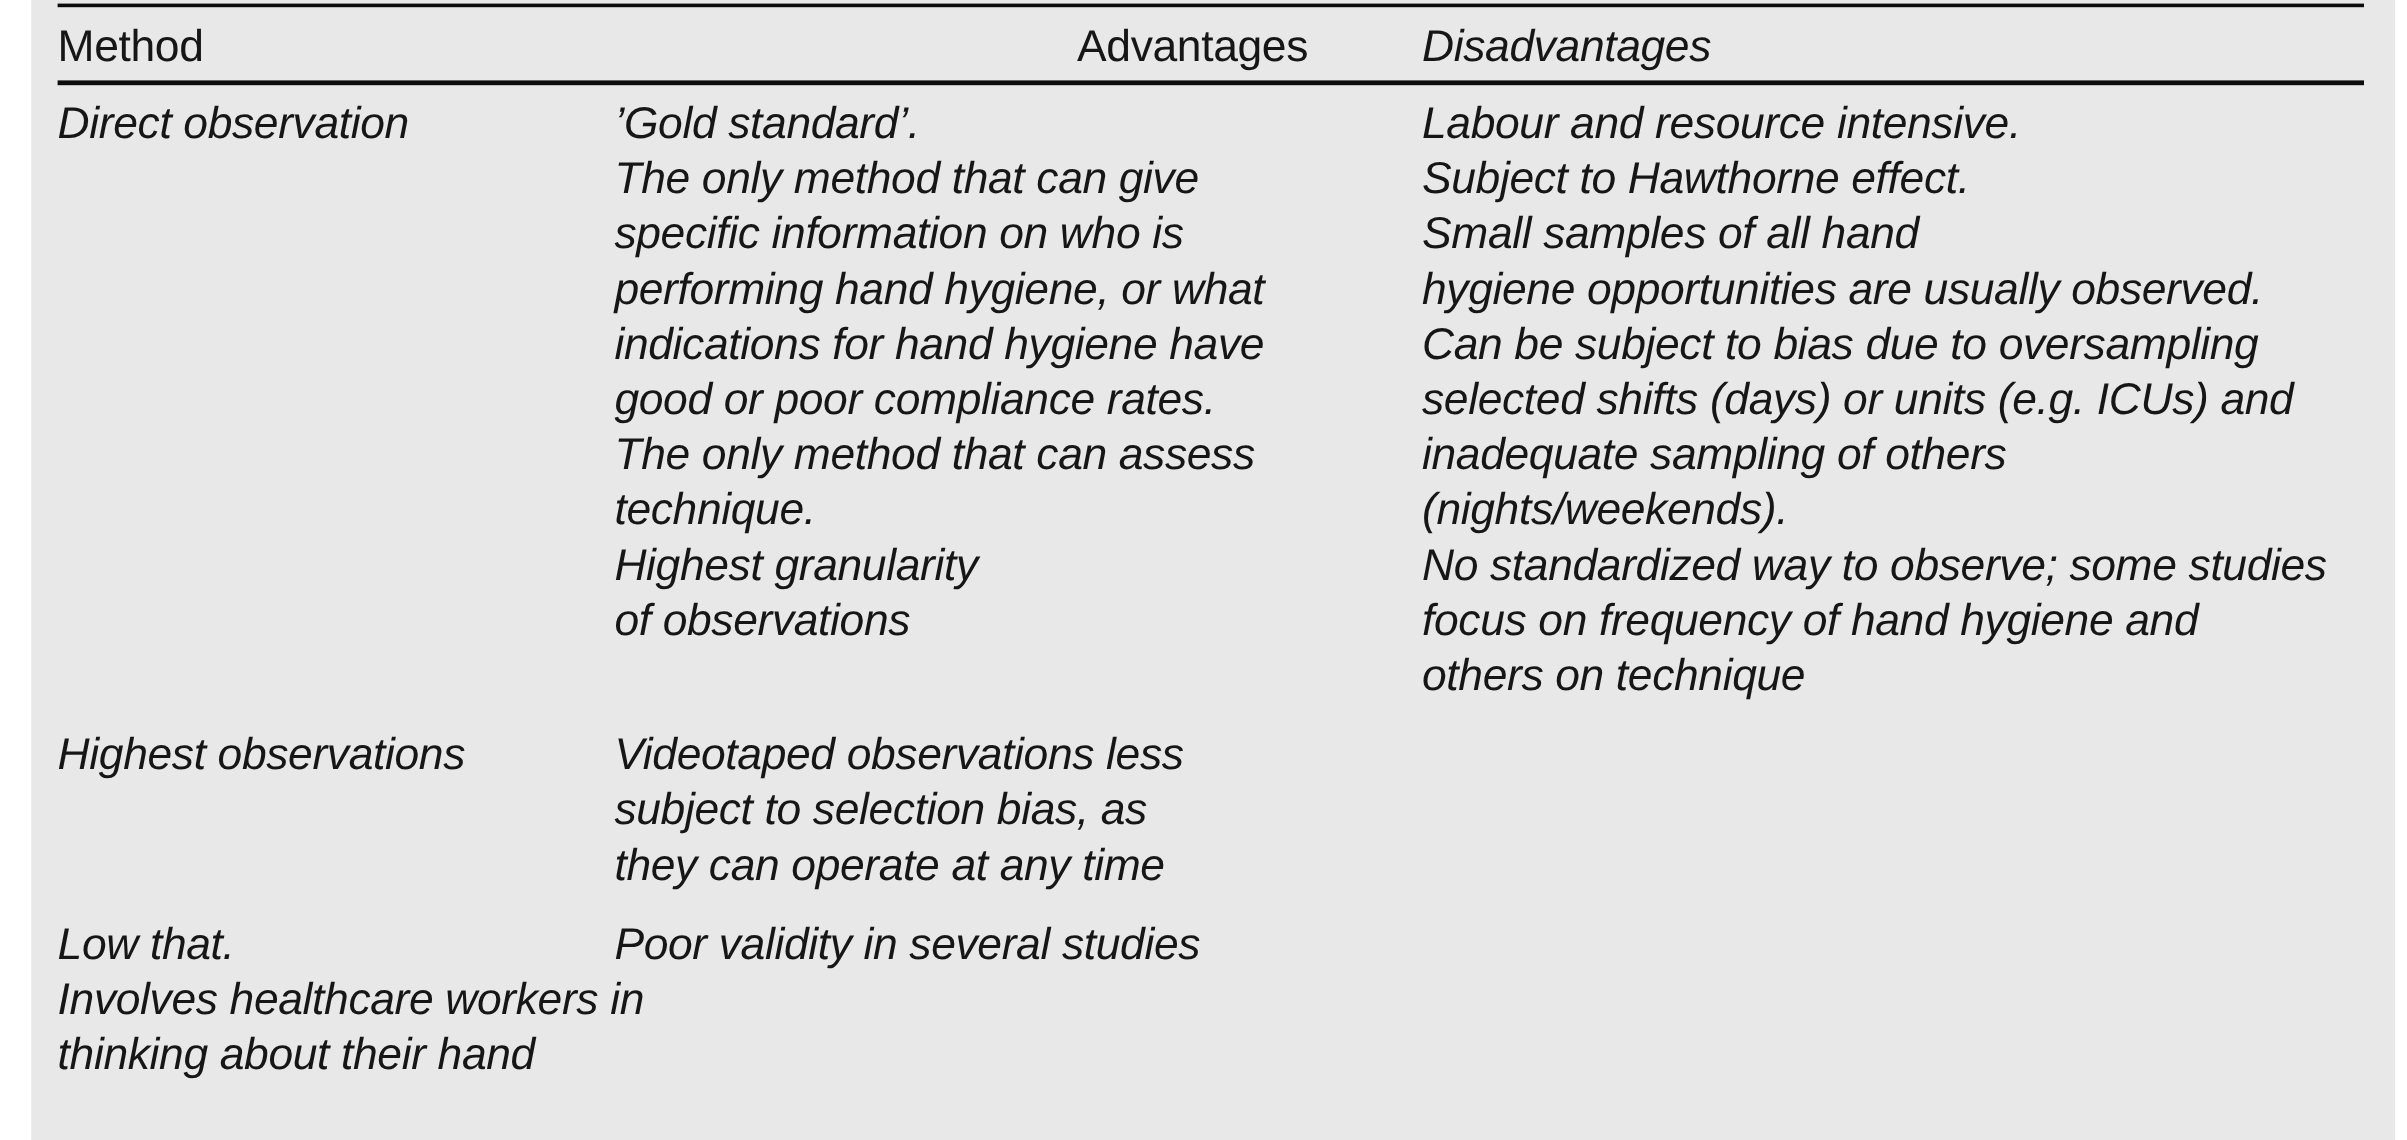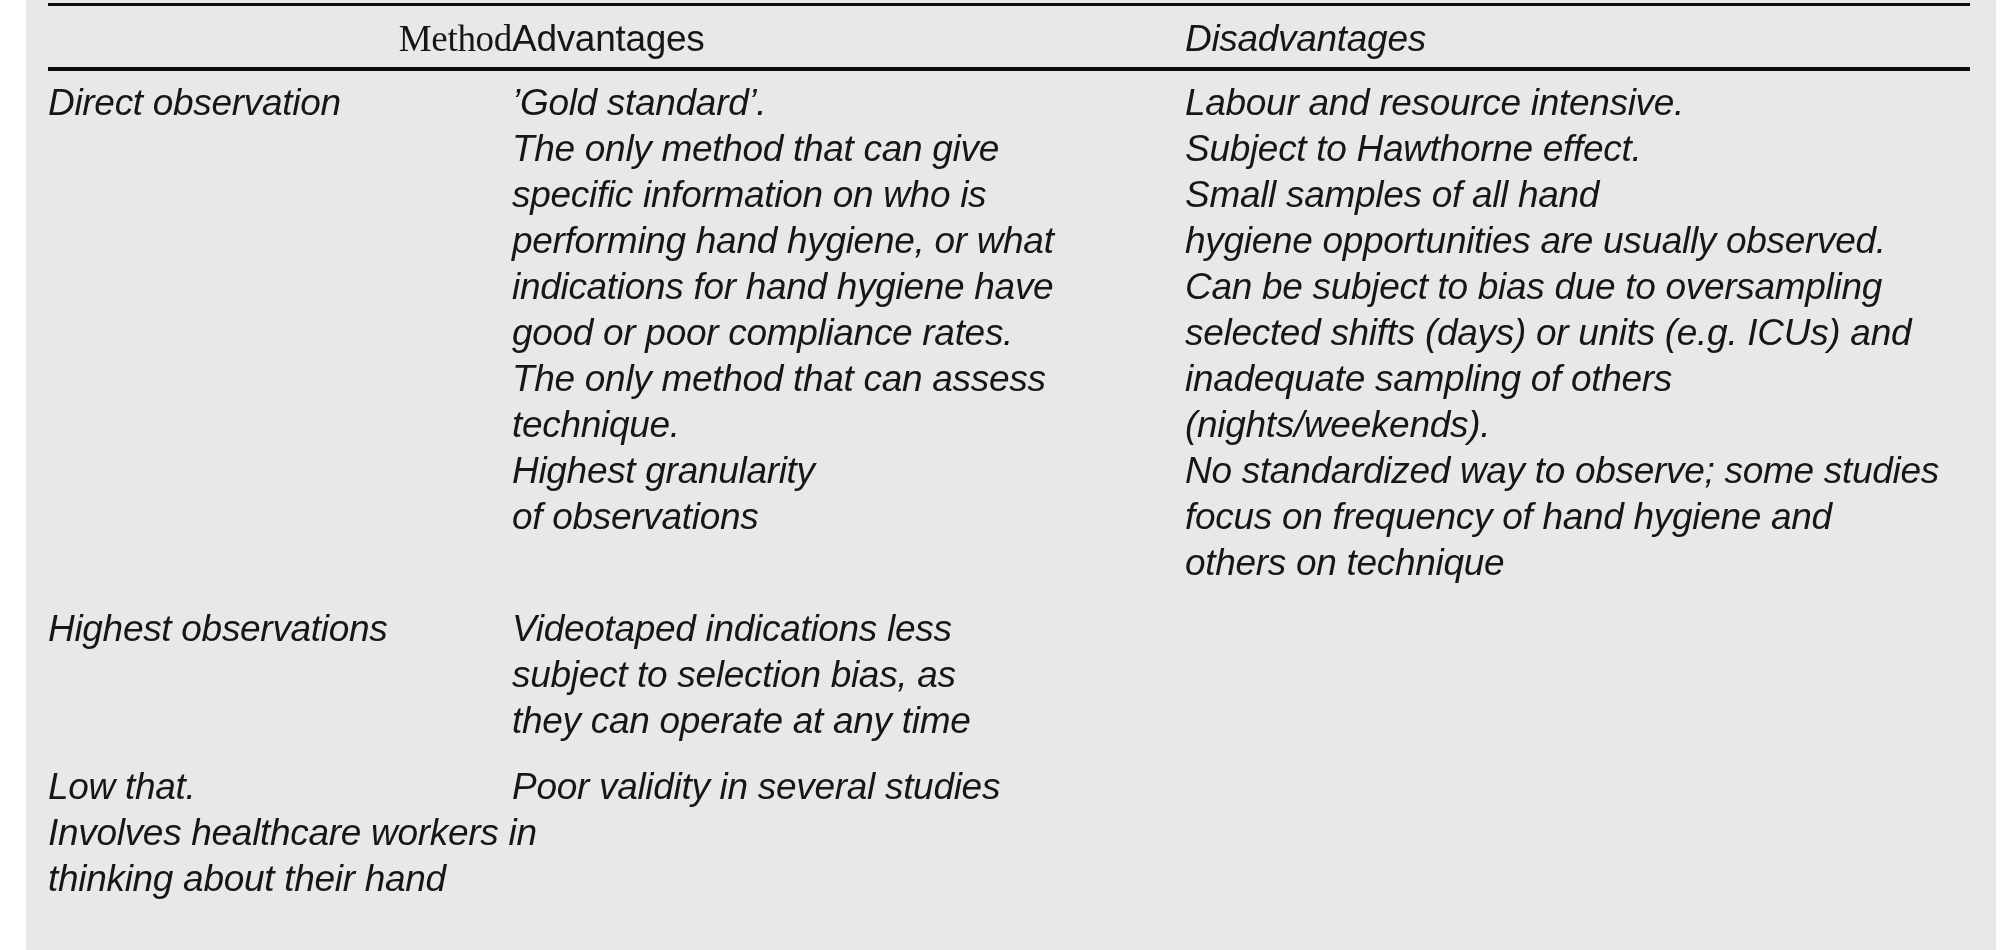--- a/index.html
+++ b/index.html
@@ -39,22 +39,22 @@
   }
   .header-row {
     position: absolute;
     left: 22px;
     top: 16px;
     width: 1922px;
     font-size: 37px;
     line-height: 46px;
     letter-spacing: -0.3px;
   }
-  .hcell-method { text-align: right; font-family: Liberation Serif, serif; }
-  .hcell-advantages { text-align: left; padding-right: 95px; }
+  .hcell-method { text-align: left; }
+  .hcell-advantages { text-align: right; padding-right: 95px; }
   .hcell-disadvantages { text-align: left; font-style: italic; }
 
   .rows {
     position: absolute;
     left: 22px;
     top: 80px;
     width: 1922px;
     font-size: 37px;
     line-height: 46px;
     letter-spacing: -0.3px;
@@ -102,21 +102,21 @@
 selected shifts (days) or units (e.g. ICUs) and
 inadequate sampling of others
 (nights/weekends).
 No standardized way to observe; some studies
 focus on frequency of hand hygiene and
 others on technique</div>
     </div>
 
     <div class="row grid3">
       <div class="cell">Highest observations</div>
-      <div class="cell">Videotaped indications less
+      <div class="cell">Videotaped observations less
 subject to selection bias, as
 they can operate at any time</div>
     </div>
 
     <div class="row grid3">
       <div class="cell">Low that.
 Involves healthcare workers in
 thinking about their hand</div>
       <div class="cell">Poor validity in several studies</div>
     </div>

